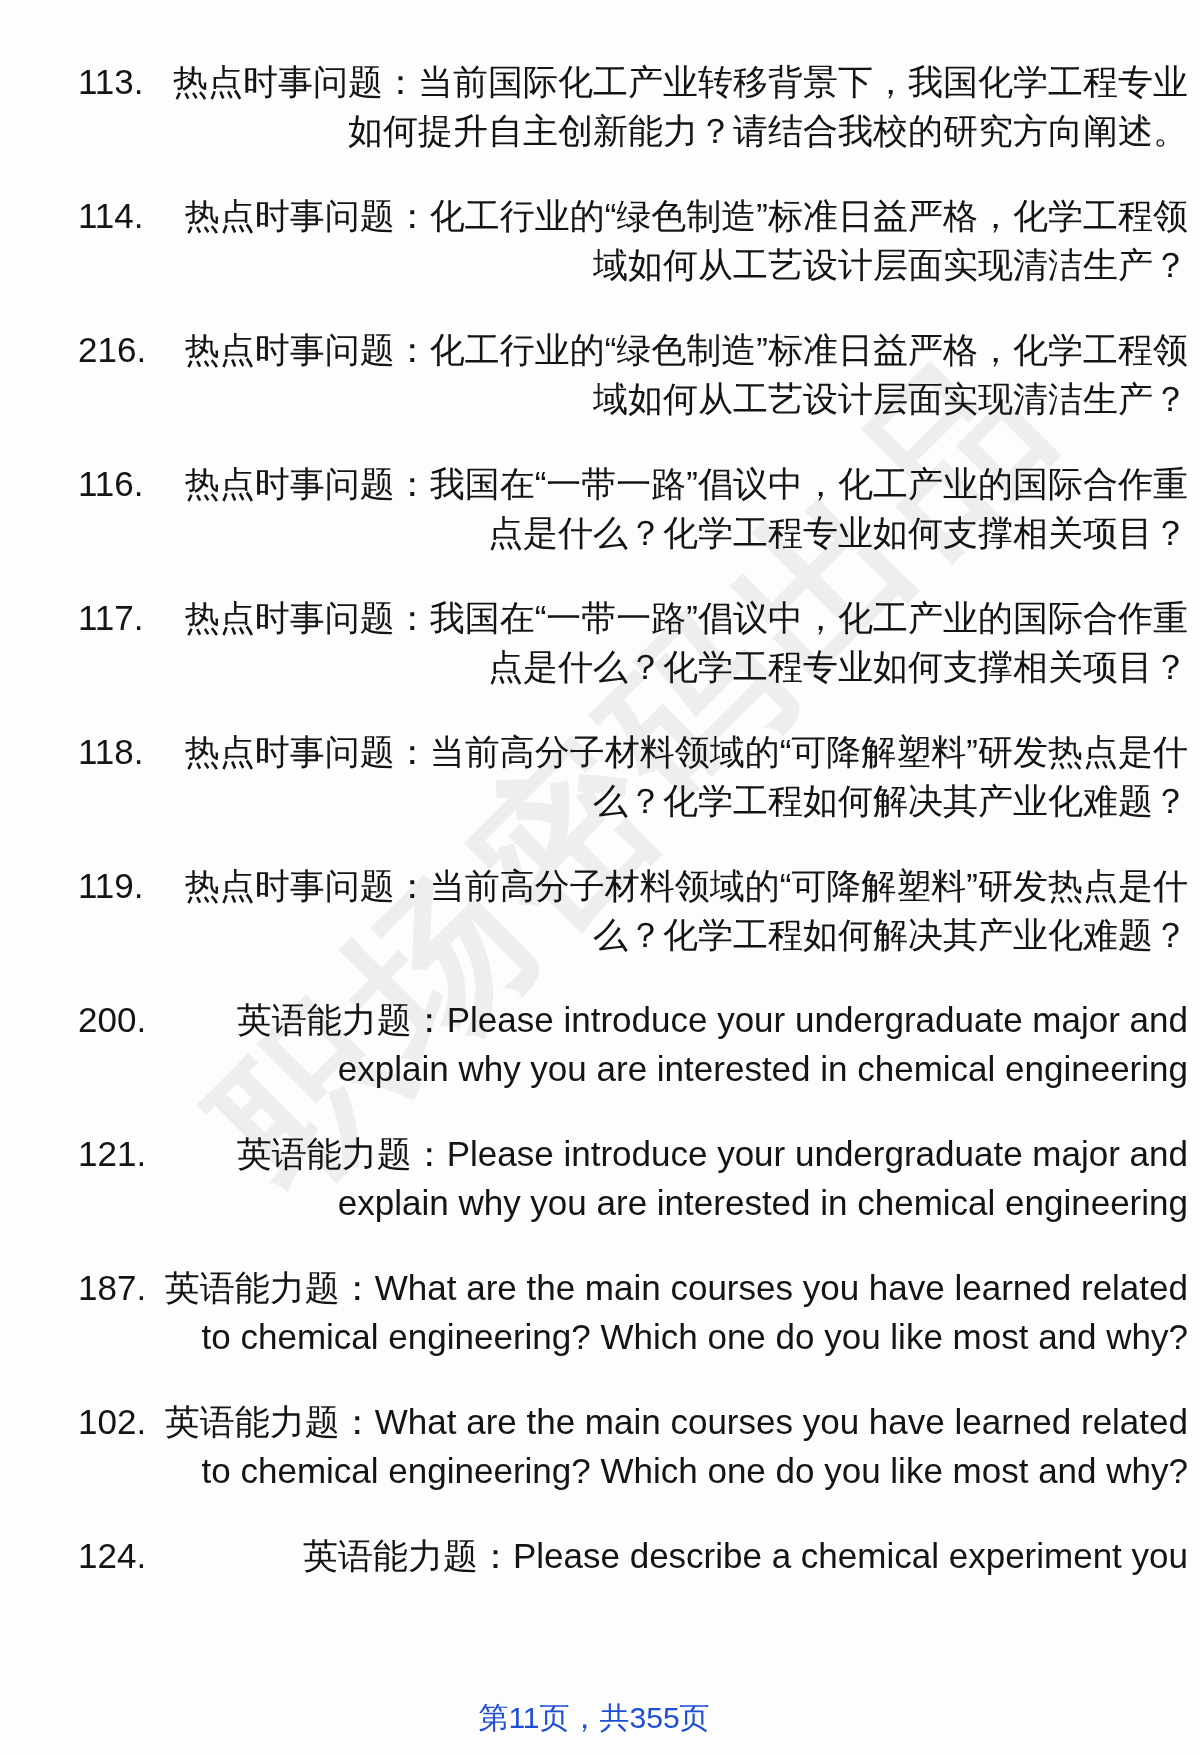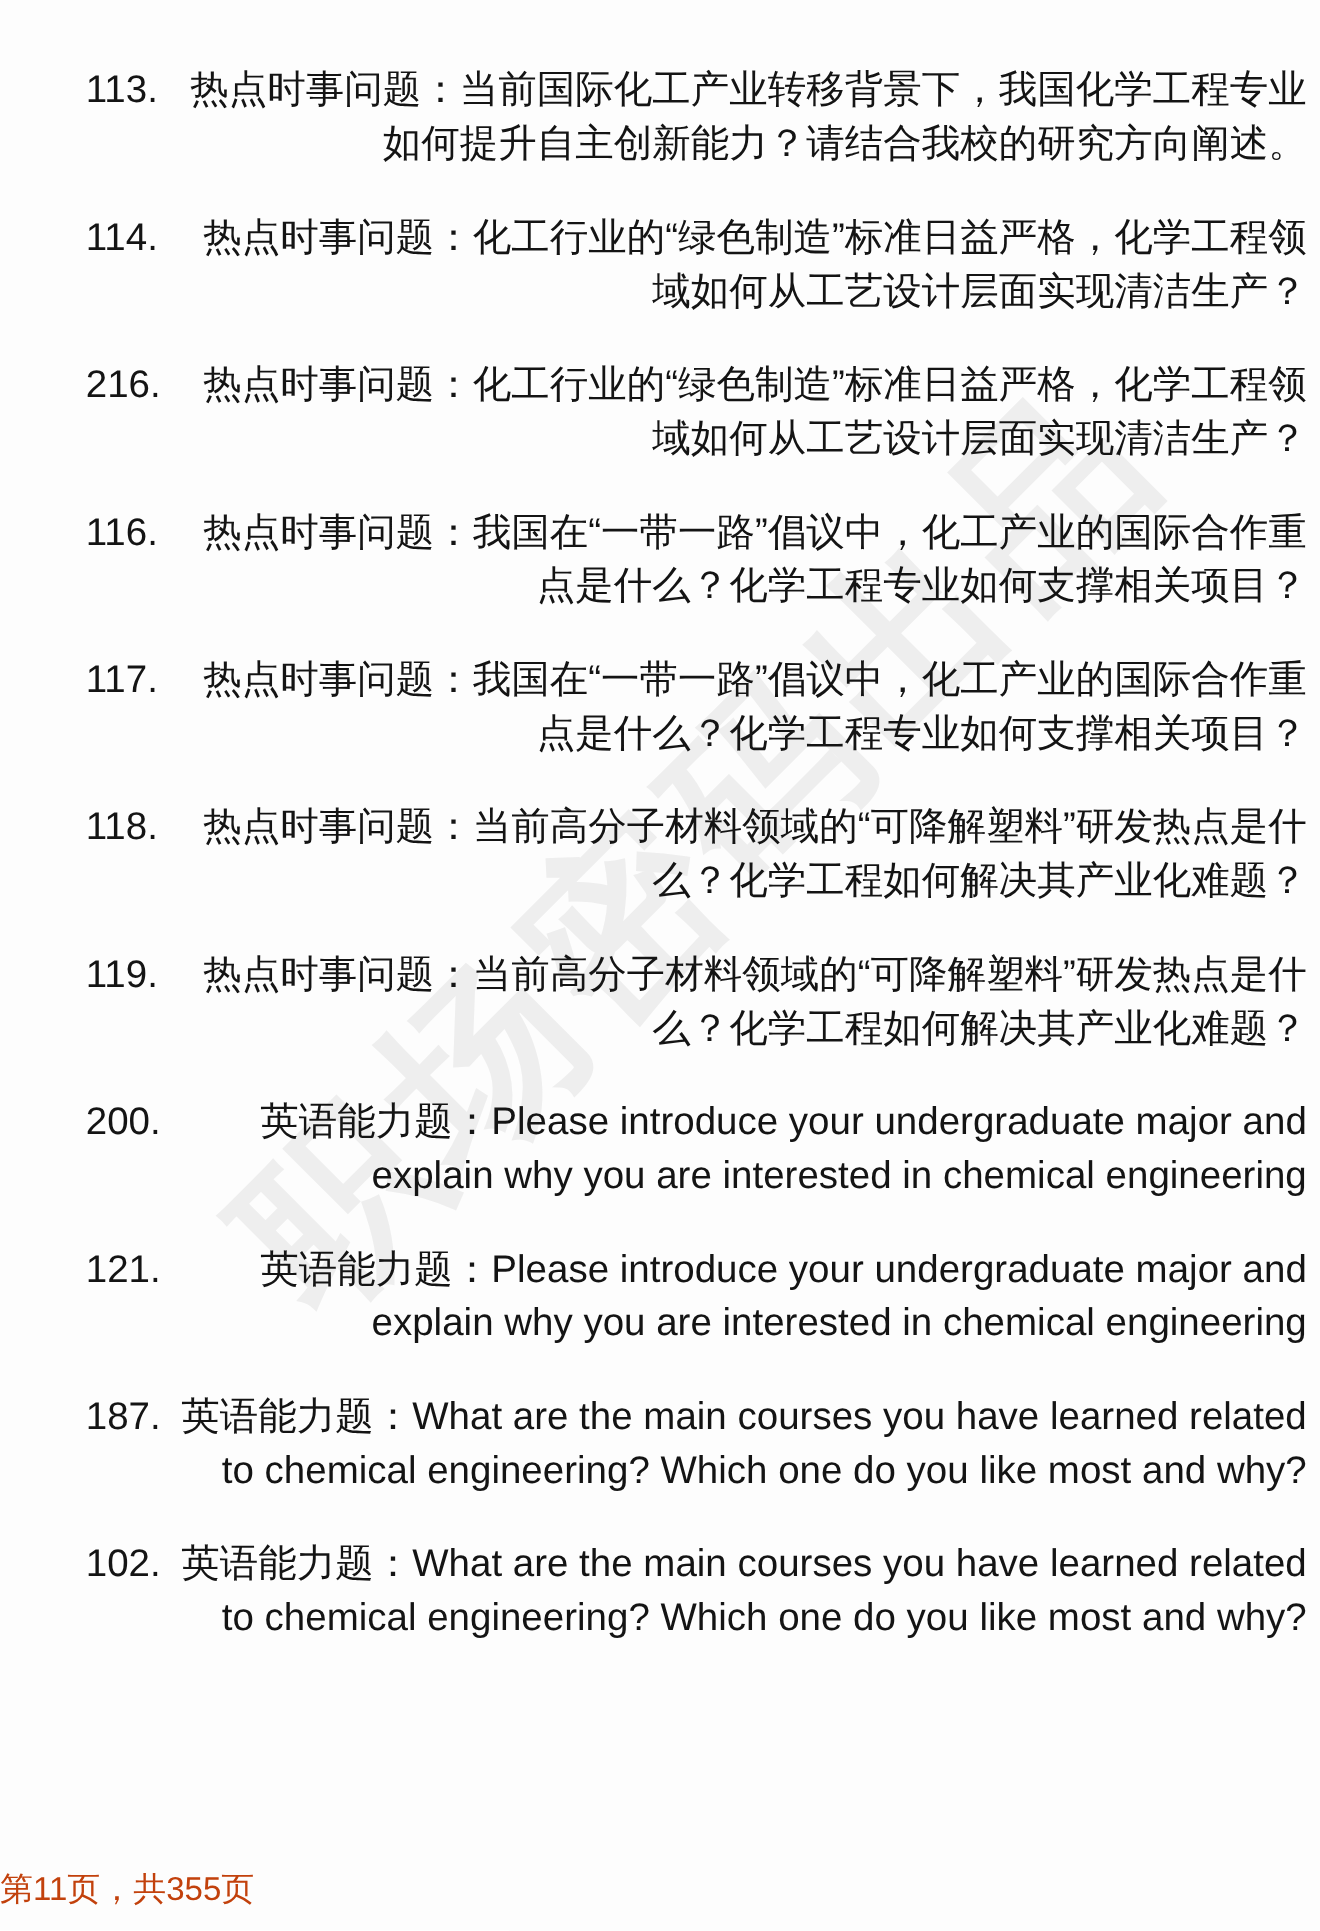--- a/index.html
+++ b/index.html
@@ -52,24 +52,24 @@
   .q-text {
     flex: 1;
     max-width: 1025px;
     text-align: right;
   }
   .footer {
     position: absolute;
     left: 0;
     right: 12px;
     top: 1698px;
-    text-align: left;
+    text-align: center;
     font-size: 30px;
     line-height: 40px;
-    color: #c2410c;
+    color: #1d4ed8;
     z-index: 1;
   }
 </style>
 </head>
 <body>
 
 <div class="page">
 
   <div class="watermark">职场密码出品</div>
 
@@ -122,17 +122,21 @@
   <div class="q-row">
     <span class="q-num">187.</span>
     <span class="q-text">英语能力题：What are the main courses you have learned related to chemical engineering? Which one do you like most and why?</span>
   </div>
 
   <div class="q-row">
     <span class="q-num">102.</span>
     <span class="q-text">英语能力题：What are the main courses you have learned related to chemical engineering? Which one do you like most and why?</span>
   </div>
 
+  <div class="q-row">
+    <span class="q-num">124.</span>
+    <span class="q-text">英语能力题：Please describe a chemical experiment you</span>
+  </div>
 </div>
 
   <div class="footer">第11页，共355页</div>
 
 </div>
 
 </body></html>

